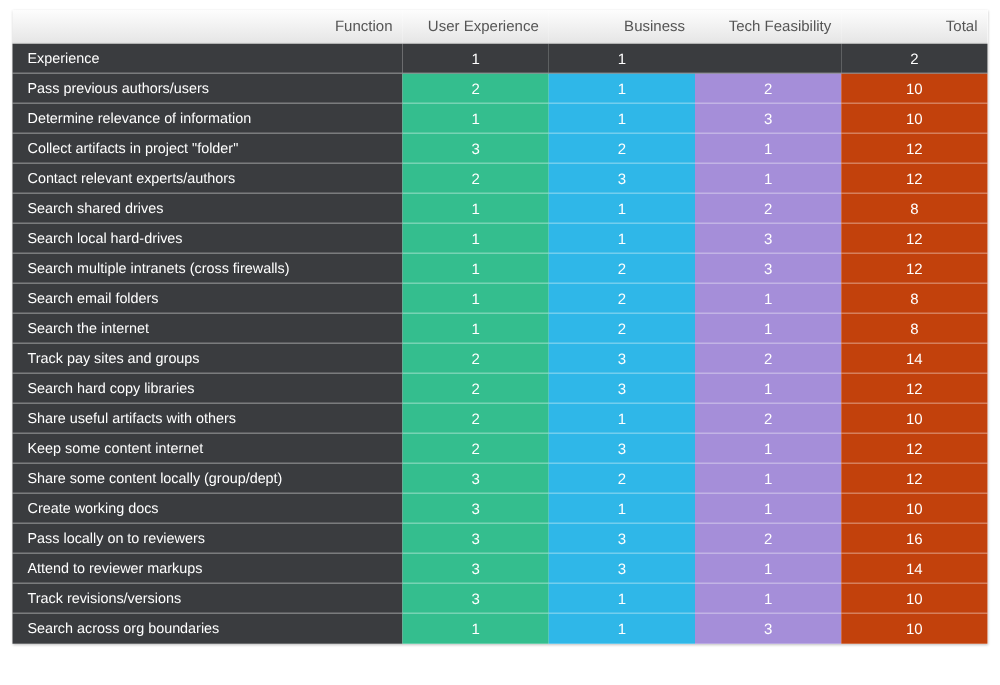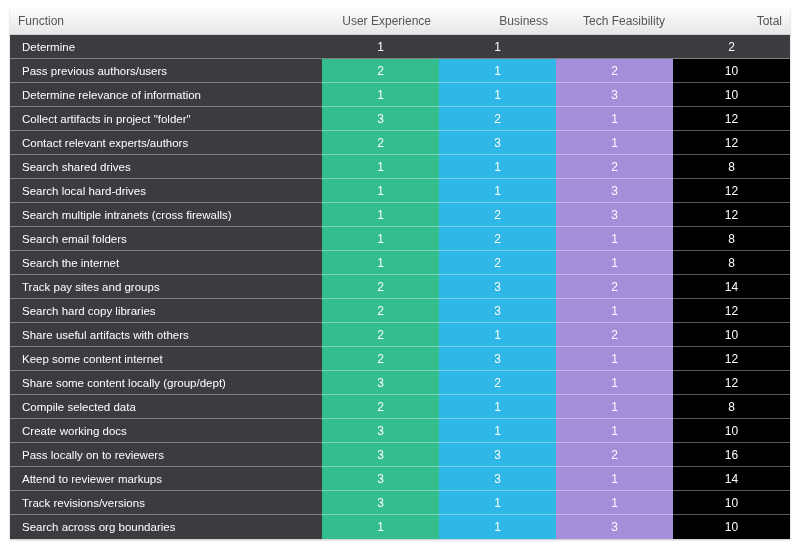--- a/index.html
+++ b/index.html
@@ -1,25 +1,25 @@
 <!DOCTYPE html>
 <html><head>
 <meta charset="utf-8">
 <style>
 html,body{margin:0;padding:0;background:#fff;font-family:Arial,Helvetica,sans-serif;font-size:12px;color:#fff}
 .wrap{width:800px;height:548px;box-sizing:border-box;padding:8px 10px}
 table{border-collapse:separate;border-spacing:0;width:100%;table-layout:fixed;box-shadow:0 1px 2px rgba(0,0,0,.25)}
 th,td{box-sizing:border-box;height:24px;padding:0 8px;vertical-align:middle;white-space:nowrap;overflow:hidden;text-overflow:ellipsis;border-bottom:1px solid rgba(255,255,255,.35)}
 thead th{background:linear-gradient(#fdfdfd,#e6e6e6);color:#555;font-weight:400;height:27px;border-bottom:1px solid #cfcfcf;text-align:right}
-thead th:first-child{text-align:left}
+thead th:first-child{text-align:right}
 .fn{background:#3a3c3f;text-align:left;padding-left:12px;font-size:11.5px}
 .ux{background:#34be8e;text-align:center;font-size:12px}
 .biz{background:#2fb7e8;text-align:center;font-size:12px}
 .tf{background:#a58ed9;text-align:center;font-size:12px}
-.tot{background:#000000;text-align:center;font-size:12px}
+.tot{background:#c2410c;text-align:center;font-size:12px}
 tr:first-child td.ux,tr:first-child td.biz,tr:first-child td.tf,tr:first-child td.tot{background:#3a3c3f}
 col.c1{width:40%}
 col.c2,col.c3,col.c4,col.c5{width:15%}
 tbody tr:last-child td{border-bottom:none}
 </style>
 </head>
 <body>
 
 <div class="wrap">
 <table>
@@ -34,21 +34,21 @@
     <tr>
       <th>Function</th>
       <th>User Experience</th>
       <th>Business</th>
       <th>Tech Feasibility</th>
       <th>Total</th>
     </tr>
   </thead>
   <tbody id="tbody">
         <tr>
-          <td class="fn">Determine</td>
+          <td class="fn">Experience</td>
           <td class="ux">1</td>
           <td class="biz">1</td>
           <td class="tf"></td>
           <td class="tot">2</td>
         </tr>
         <tr>
           <td class="fn">Pass previous authors/users</td>
           <td class="ux">2</td>
           <td class="biz">1</td>
           <td class="tf">2</td>
@@ -139,27 +139,20 @@
           <td class="tot">12</td>
         </tr>
         <tr>
           <td class="fn">Share some content locally (group/dept)</td>
           <td class="ux">3</td>
           <td class="biz">2</td>
           <td class="tf">1</td>
           <td class="tot">12</td>
         </tr>
         <tr>
-          <td class="fn">Compile selected data</td>
-          <td class="ux">2</td>
-          <td class="biz">1</td>
-          <td class="tf">1</td>
-          <td class="tot">8</td>
-        </tr>
-        <tr>
           <td class="fn">Create working docs</td>
           <td class="ux">3</td>
           <td class="biz">1</td>
           <td class="tf">1</td>
           <td class="tot">10</td>
         </tr>
         <tr>
           <td class="fn">Pass locally on to reviewers</td>
           <td class="ux">3</td>
           <td class="biz">3</td>

